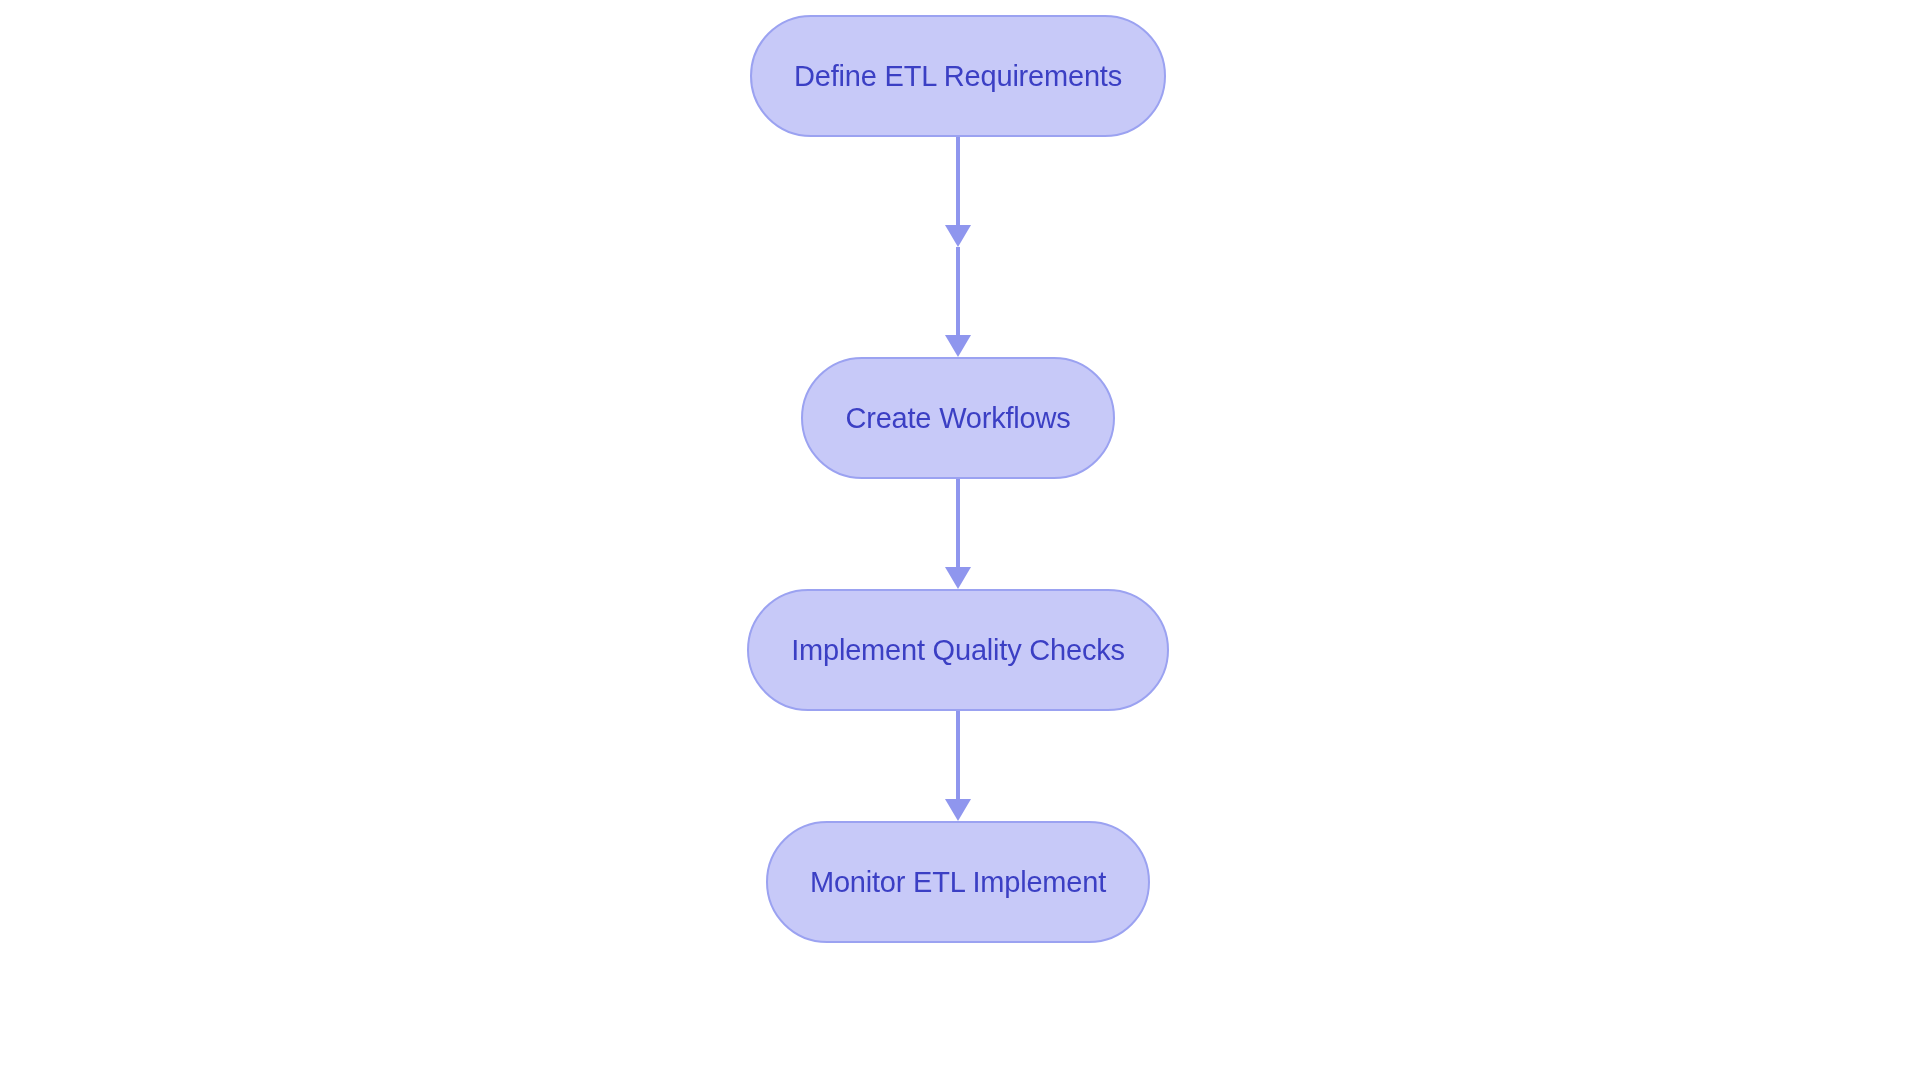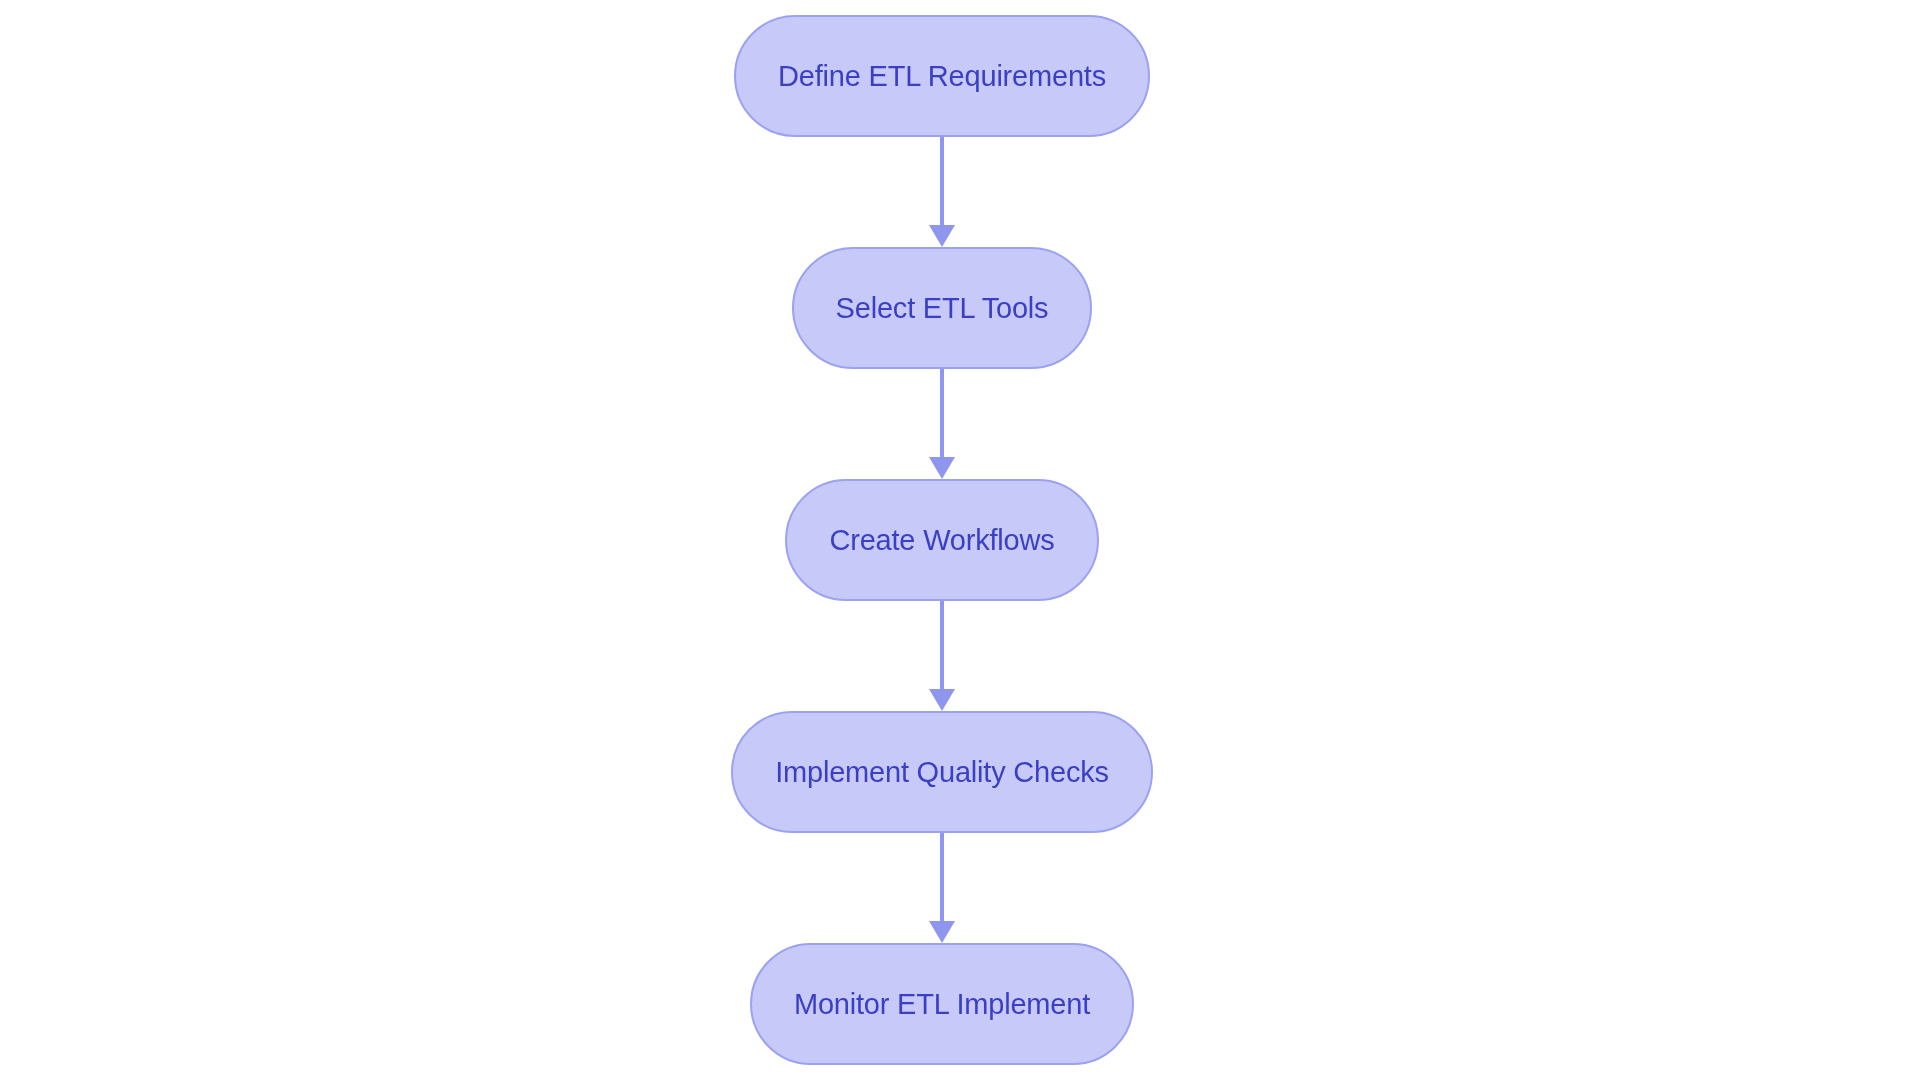--- a/index.html
+++ b/index.html
@@ -14,21 +14,21 @@
   .canvas {
     position: relative;
     width: 1920px;
     height: 1083px;
     background: #ffffff;
   }
   
   .flow {
     position: absolute;
     top: 15px;
-    left: 0;
+    left: 16px;
     width: 1884px;
     display: flex;
     flex-direction: column;
     align-items: center;
   }
   .node {
     box-sizing: border-box;
     min-height: 122px;
     border-radius: 61px;
     border: 2px solid var(--node-border, #9ba2f1);
@@ -67,23 +67,20 @@
 
 <div class="canvas">
   <div class="flow" id="flow">
       <div class="node">
         <span>Define ETL Requirements</span>
       </div>
       <div class="connector">
         <div class="stem"></div>
         <div class="head"></div>
       </div>
-      <div class="node">
-        <span>Select ETL Tools</span>
-      </div>
       <div class="connector">
         <div class="stem"></div>
         <div class="head"></div>
       </div>
       <div class="node">
         <span>Create Workflows</span>
       </div>
       <div class="connector">
         <div class="stem"></div>
         <div class="head"></div>

